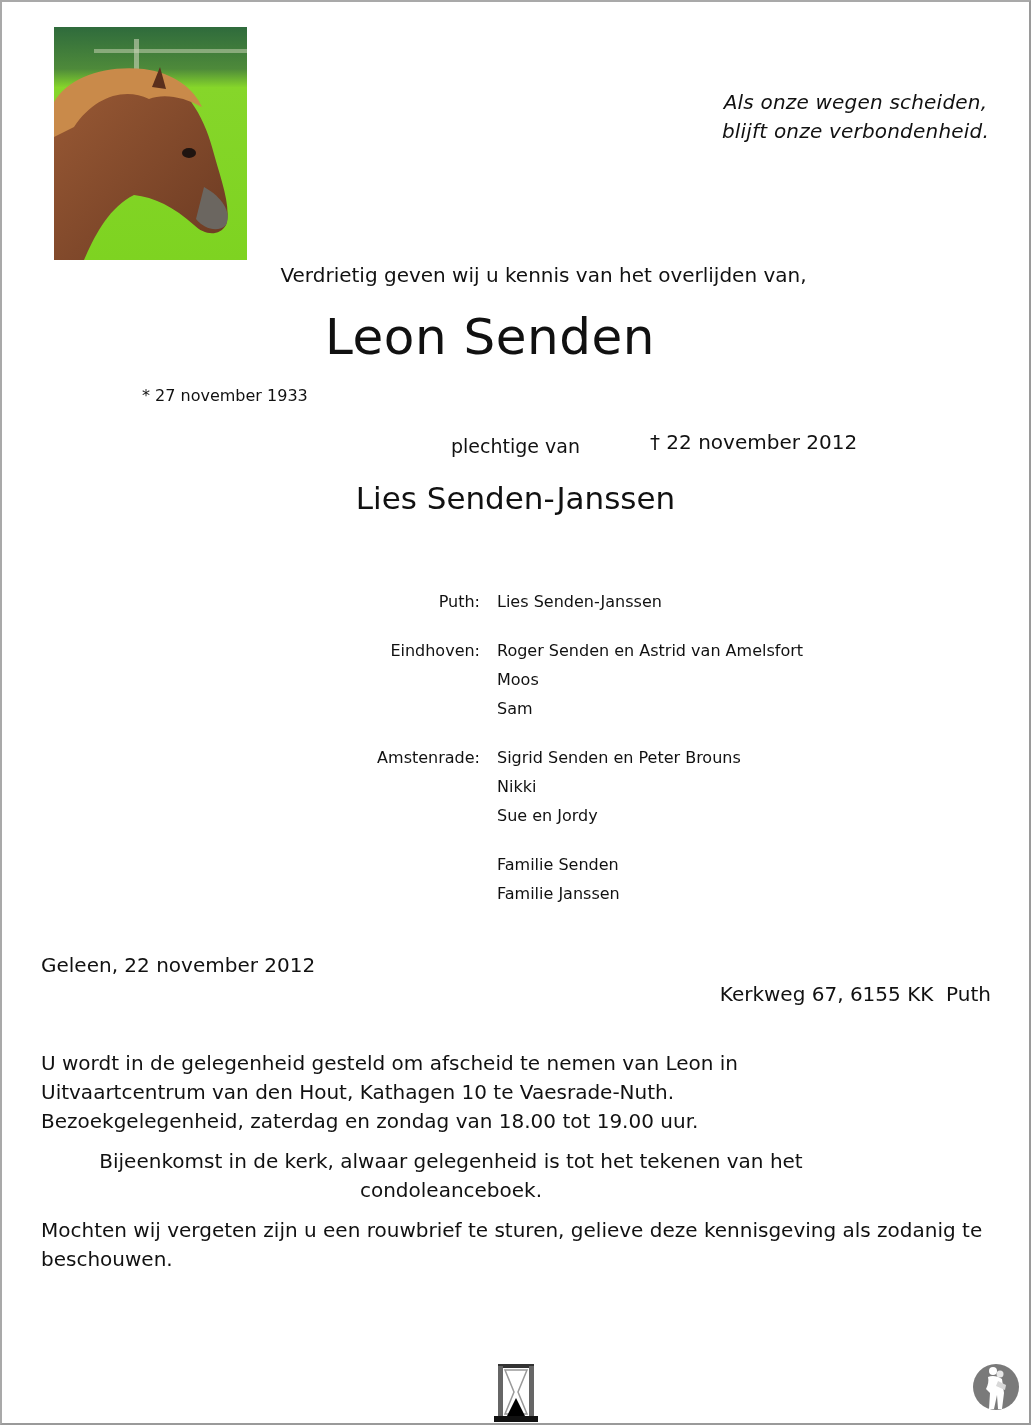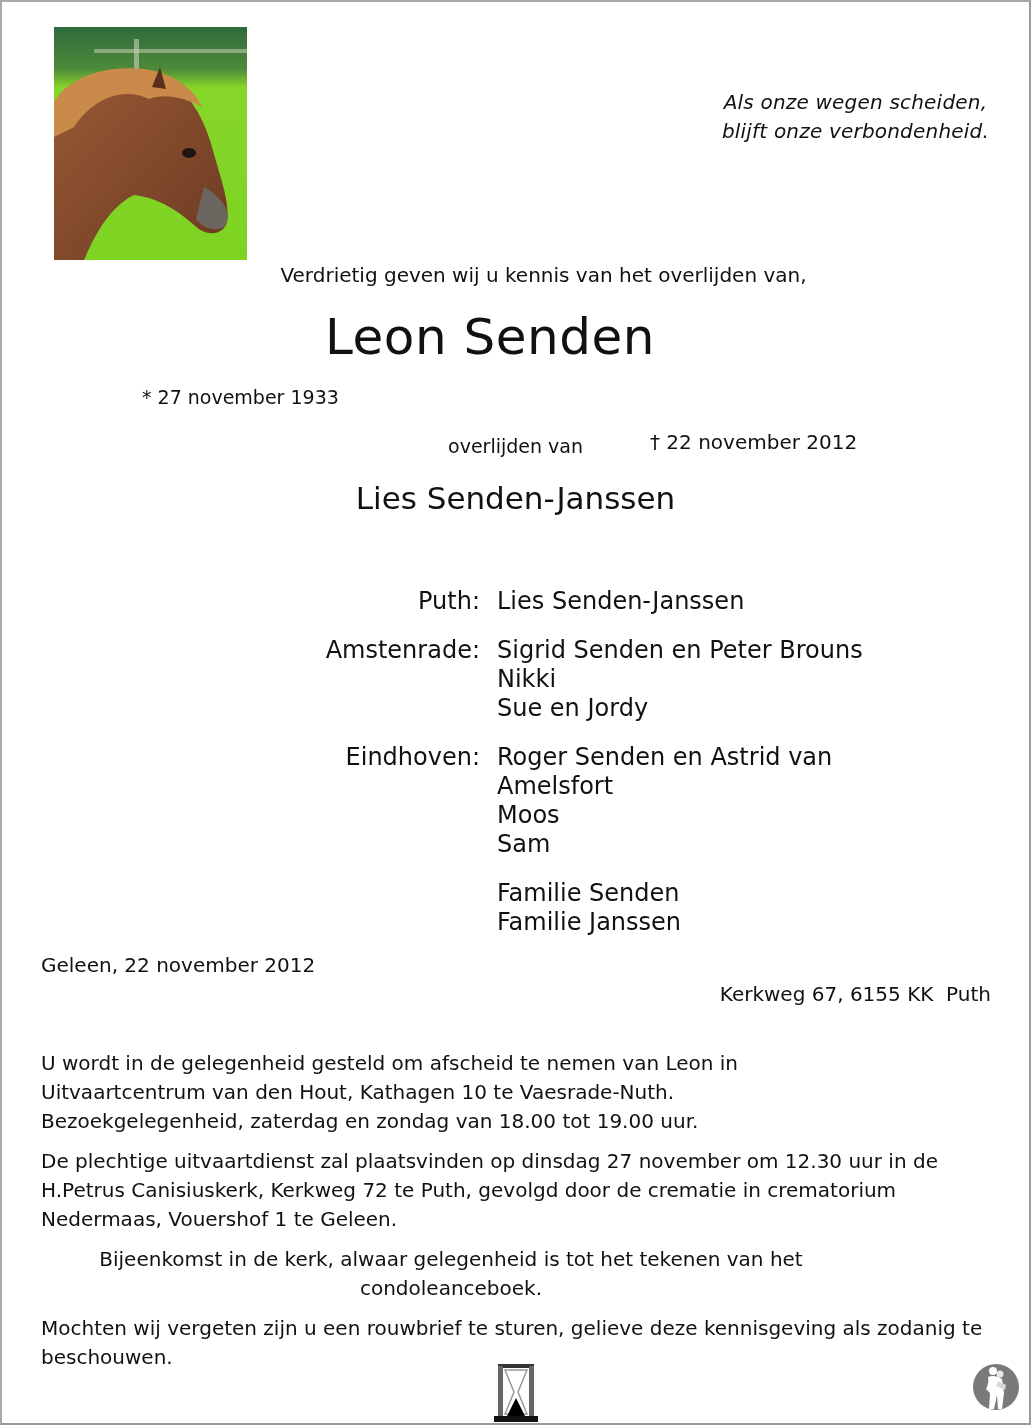--- a/index.html
+++ b/index.html
@@ -5,25 +5,25 @@
   html, body { margin: 0; padding: 0; background: #ffffff; }
   body { width: 1031px; height: 1425px; position: relative; overflow: hidden;
          font-family: "DejaVu Sans", sans-serif; color: #111111; }
   .frame { position: absolute; left: 0; top: 0; width: 1027px; height: 1421px;
            border: 2px solid #a9a9a9; border-right-color: #9a9a9a; border-bottom-color: #9a9a9a; box-sizing: content-box; }
   .photo { position: absolute; left: 54px; top: 27px; width: 193px; height: 233px; overflow: hidden; }
   .motto { position: absolute; right: 42px; top: 88px; text-align: center;
            font-style: italic; font-size: 20px; line-height: 29px; letter-spacing: 0.2px; }
   .intro { position: absolute; left: 0; width: 1087px; top: 263px; text-align: center; font-size: 20px; }
   .name { position: absolute; left: 0; width: 980px; top: 308px; text-align: center; font-size: 50px; letter-spacing: 0.5px; }
-  .born { position: absolute; left: 142px; top: 386px; font-size: 19px; }
+  .born { position: absolute; left: 142px; top: 386px; font-size: 16px; }
   .died { position: absolute; left: 650px; top: 386px; font-size: 20px; margin-top: 44px; }
   .spouse-label { position: absolute; left: 0; width: 1031px; top: 435px; text-align: center; font-size: 19px; }
   .spouse-name { position: absolute; left: 0; width: 1031px; top: 480px; text-align: center; font-size: 31px; }
-  .family { position: absolute; left: 0; top: 587px; width: 939px; font-size: 24px; line-height: 29px; }
+  .family { position: absolute; left: 0; top: 587px; width: 939px; font-size: 16px; line-height: 29px; }
   .fam-group { display: flex; margin-bottom: 20px; }
   .fam-place { width: 497px; text-align: right; padding-right: 17px; box-sizing: border-box; }
   .fam-names { flex: 1; }
   .fam-line { display: block; }
   .closing { position: absolute; left: 41px; top: 951px; width: 950px; font-size: 20px; line-height: 29px; }
   .closing p { margin: 0 0 11px 0; }
   .closing .place { margin-bottom: 40px; }
   .hourglass { position: absolute; left: 494px; top: 1364px; width: 44px; height: 58px; }
   .logo { position: absolute; left: 972px; top: 1363px; width: 48px; height: 48px; }
 </style>
@@ -59,62 +59,61 @@
 
 <div class="motto">
   <div>Als onze wegen scheiden,</div>
   <div>blijft onze verbondenheid.</div>
 </div>
 
 <div class="intro">Verdrietig geven wij u kennis van het overlijden van,</div>
 <div class="name">Leon Senden</div>
 <div class="born">* 27 november 1933</div>
 <div class="died">† 22 november 2012</div>
-<div class="spouse-label">overlijden van</div>
+<div class="spouse-label">plechtige van</div>
 <div class="spouse-name">Lies Senden-Janssen</div>
 
 <div class="family">
   <div class="fam-group">
     <div class="fam-place">Puth:</div>
     <div class="fam-names">
       <span class="fam-line">Lies Senden-Janssen</span>
     </div>
   </div>
   <div class="fam-group">
+    <div class="fam-place">Eindhoven:</div>
+    <div class="fam-names">
+      <span class="fam-line">Roger Senden en Astrid van Amelsfort</span>
+      <span class="fam-line">Moos</span>
+      <span class="fam-line">Sam</span>
+    </div>
+  </div>
+  <div class="fam-group">
     <div class="fam-place">Amstenrade:</div>
     <div class="fam-names">
       <span class="fam-line">Sigrid Senden en Peter Brouns</span>
       <span class="fam-line">Nikki</span>
       <span class="fam-line">Sue en Jordy</span>
-    </div>
-  </div>
-  <div class="fam-group">
-    <div class="fam-place">Eindhoven:</div>
-    <div class="fam-names">
-      <span class="fam-line">Roger Senden en Astrid van Amelsfort</span>
-      <span class="fam-line">Moos</span>
-      <span class="fam-line">Sam</span>
     </div>
   </div>
   <div class="fam-group">
     <div class="fam-place"></div>
     <div class="fam-names">
       <span class="fam-line">Familie Senden</span>
       <span class="fam-line">Familie Janssen</span>
     </div>
   </div>
 </div>
 
 <div class="closing">
   <div class="place">
     <div>Geleen, 22 november 2012</div>
     <div style="white-space: pre; text-align: right;">Kerkweg 67, 6155 KK  Puth</div>
   </div>
   <p style="width: 800px;">U wordt in de gelegenheid gesteld om afscheid te nemen van Leon in Uitvaartcentrum van den Hout, Kathagen 10 te Vaesrade-Nuth. Bezoekgelegenheid, zaterdag en zondag van 18.00 tot 19.00 uur.</p>
-  <p>De plechtige uitvaartdienst zal plaatsvinden op dinsdag 27 november om 12.30 uur in de H.Petrus Canisiuskerk, Kerkweg 72 te Puth, gevolgd door de crematie in crematorium Nedermaas, Vouershof 1 te Geleen.</p>
   <p style="width: 820px; text-align: center;">Bijeenkomst in de kerk, alwaar gelegenheid is tot het tekenen van het condoleanceboek.</p>
   <p>Mochten wij vergeten zijn u een rouwbrief te sturen, gelieve deze kennisgeving als zodanig te beschouwen.</p>
 </div>
 
 <div class="hourglass">
   <svg width="44" height="58" viewBox="0 0 44 58">
     <rect x="4" y="0" width="36" height="4" fill="#333"></rect>
     <rect x="4" y="2" width="5" height="54" fill="#666"></rect>
     <rect x="35" y="2" width="5" height="54" fill="#666"></rect>
     <path d="M11,6 L33,6 L24,28 L33,50 L11,50 L20,28 Z" fill="none" stroke="#999" stroke-width="1.5"></path>

